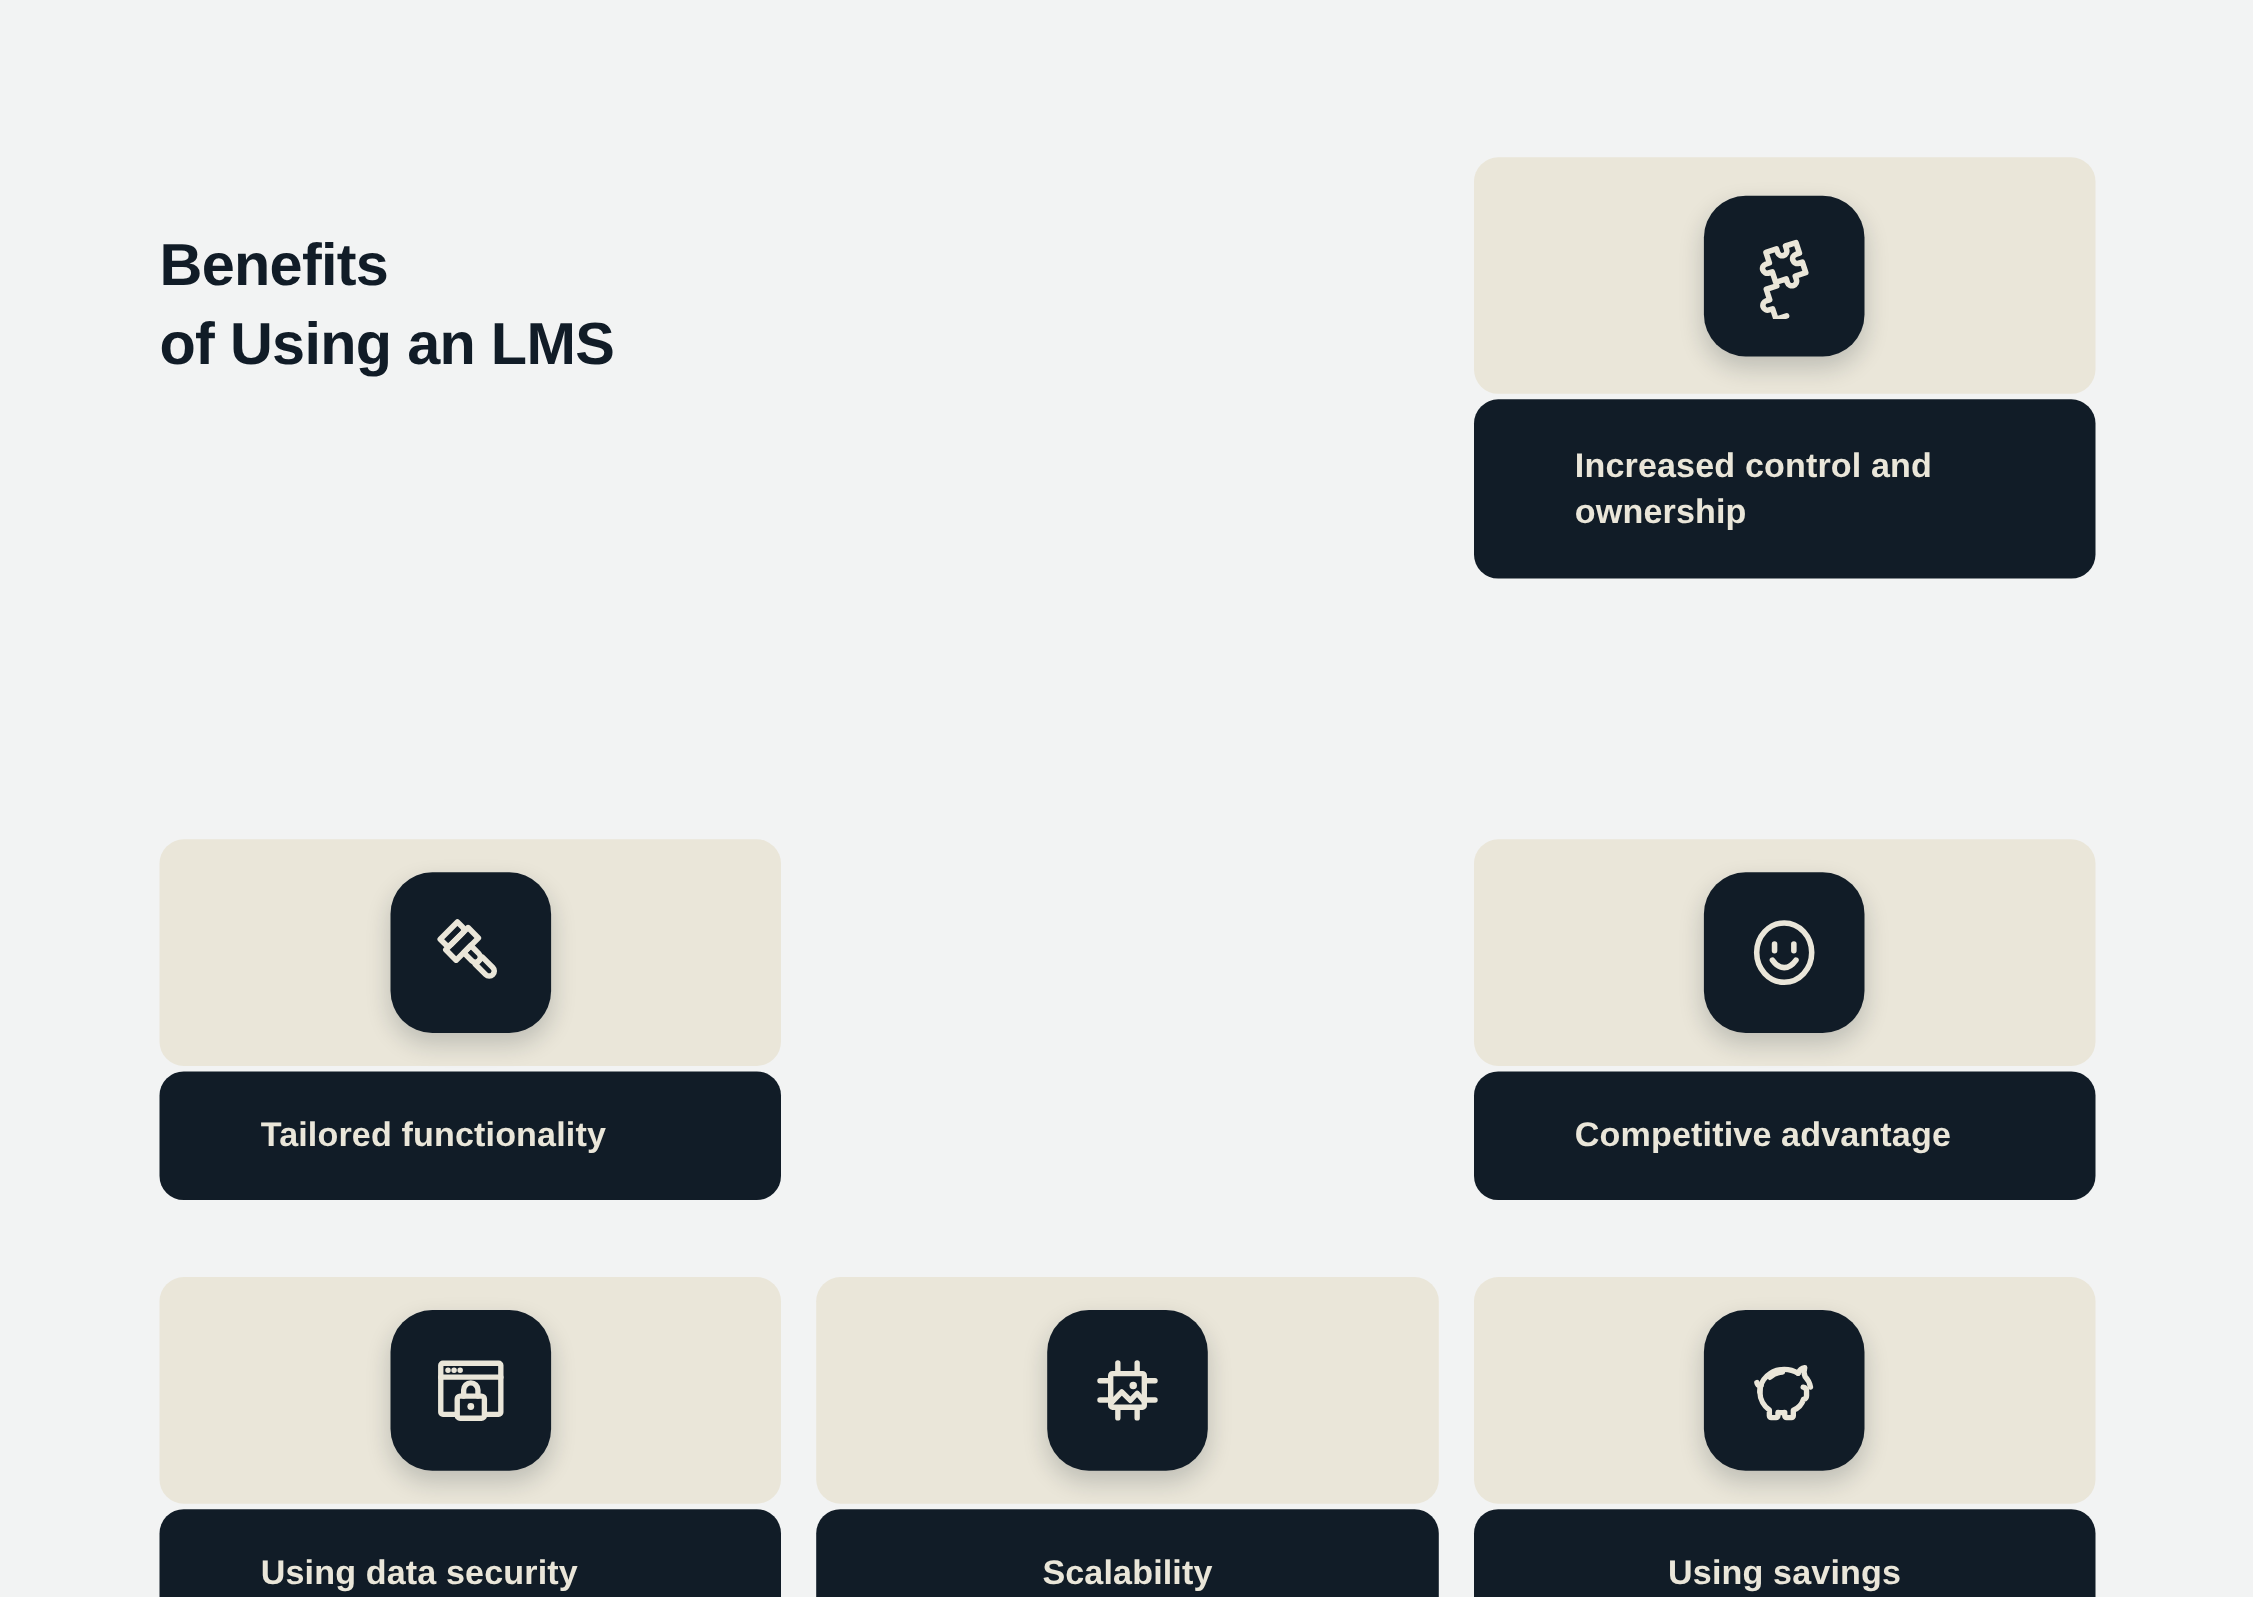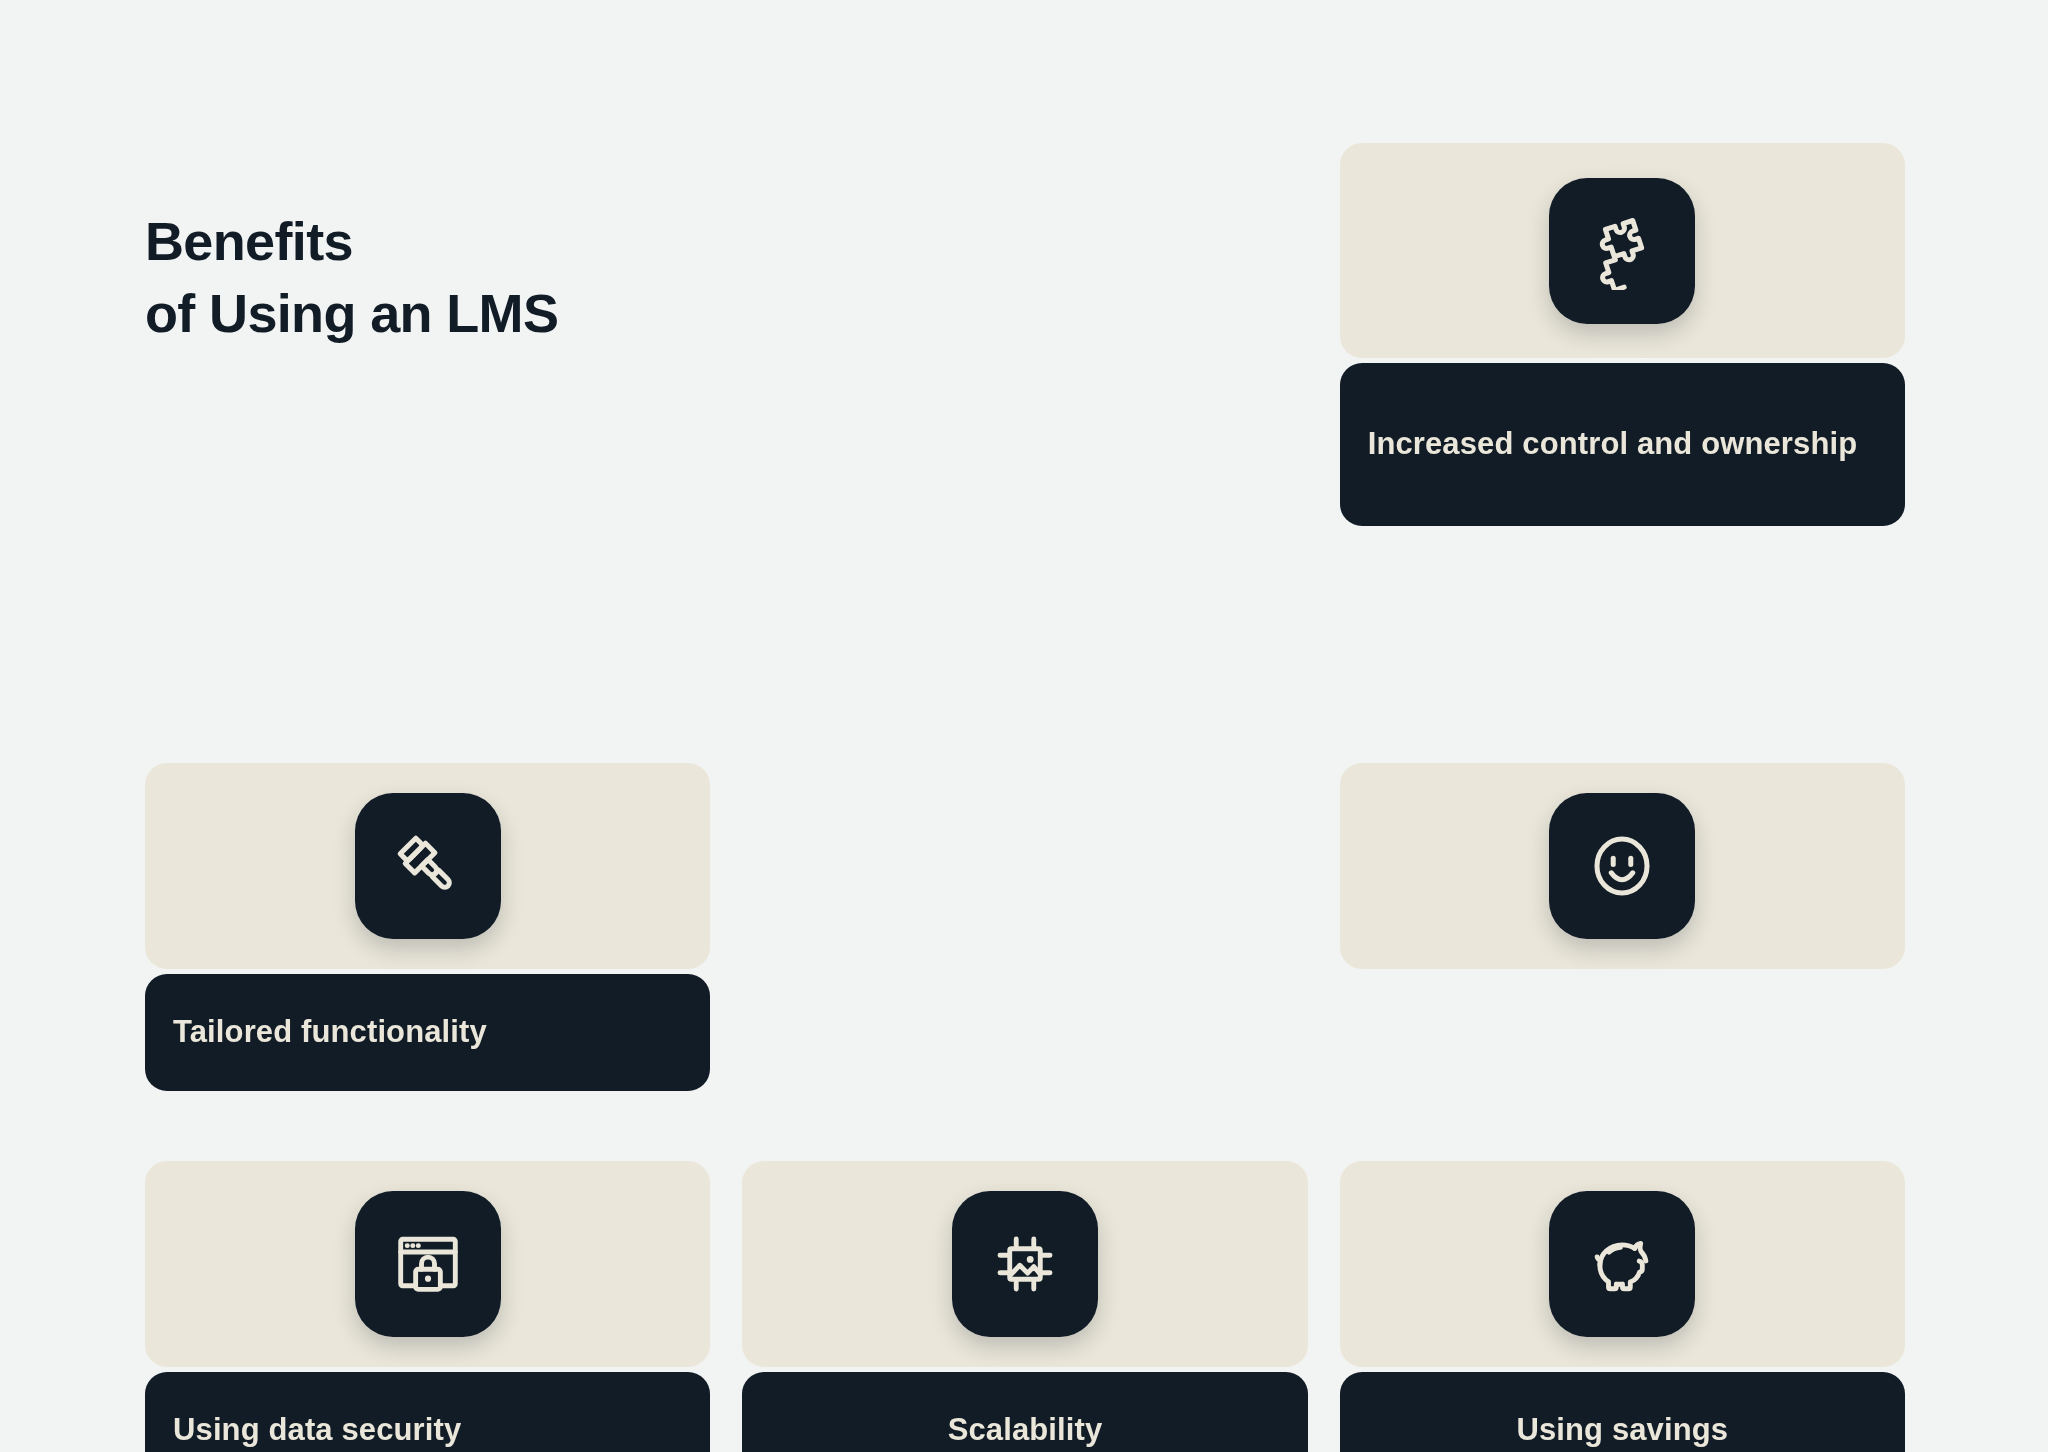--- a/index.html
+++ b/index.html
@@ -74,21 +74,21 @@
     height: 78px;
     display: block;
   }
 
   .card-label-panel {
     margin-top: 5px;
     background: #111c27;
     border-radius: 22px;
     display: flex;
     align-items: center;
-    padding: 0 28px;
+    padding: 0 92px;
     color: #eae6d9;
     font-size: 31px;
     font-weight: 700;
     letter-spacing: 0.004em;
     line-height: 1.32;
   }
 
   .card-label-panel.two-line { height: 163px; }
   .card-label-panel.one-line { height: 117px; }
 
@@ -150,20 +150,23 @@
     <div class="card-icon-panel normal">
       <div class="icon-tile">
         <svg viewBox="0 0 24 24" fill="none" stroke="#eae6d9" stroke-width="1.55" stroke-linecap="round" stroke-linejoin="round">
           <ellipse cx="12" cy="12" rx="7.7" ry="8.3"></ellipse>
           <path d="M9.3 9.6v1.9"></path>
           <path d="M14.7 9.6v1.9"></path>
           <path d="M8.7 14.1c1 1.4 2.1 2.1 3.3 2.1s2.3-.7 3.3-2.1"></path>
         </svg>
       </div>
     </div>
+    <div class="card-label-panel one-line">
+      <span class="label-text">Competitive advantage</span>
+    </div>
   </div>
 
   <div class="cell row3" style="grid-column:1">
     <div class="card-icon-panel normal">
       <div class="icon-tile">
         <svg viewBox="0 0 24 24" fill="none" stroke="#eae6d9" stroke-width="1.5" stroke-linecap="round" stroke-linejoin="round">
           <rect x="3.6" y="4.4" width="16.8" height="14.3" rx="0.6"></rect>
           <path d="M3.6 8.3h16.8"></path>
           <path d="M5.6 6.35h.05M7.3 6.35h.05M9 6.35h.05"></path>
           <rect x="8.2" y="13.6" width="7.6" height="6.2" rx="0.8" fill="#111c27"></rect>

